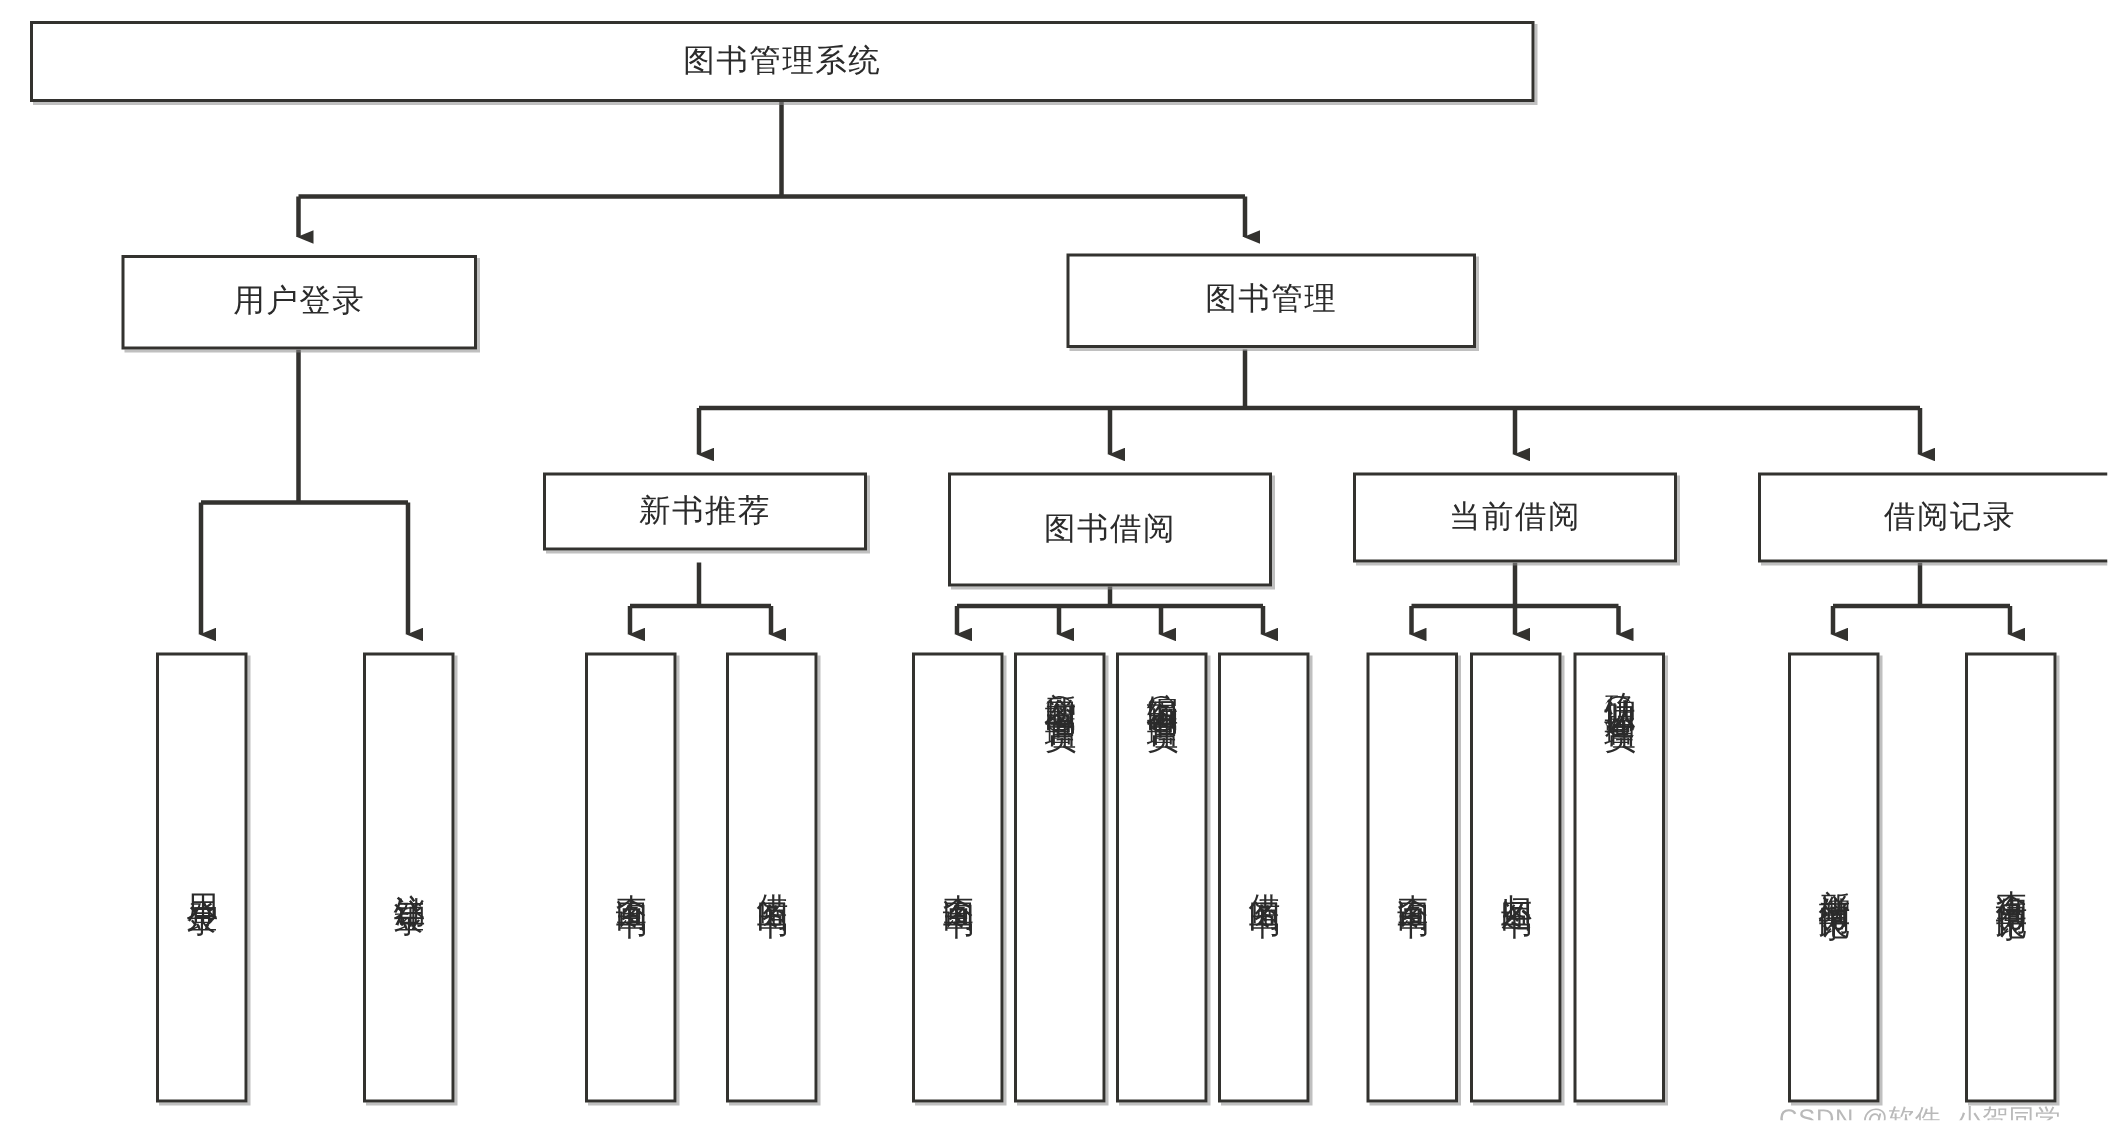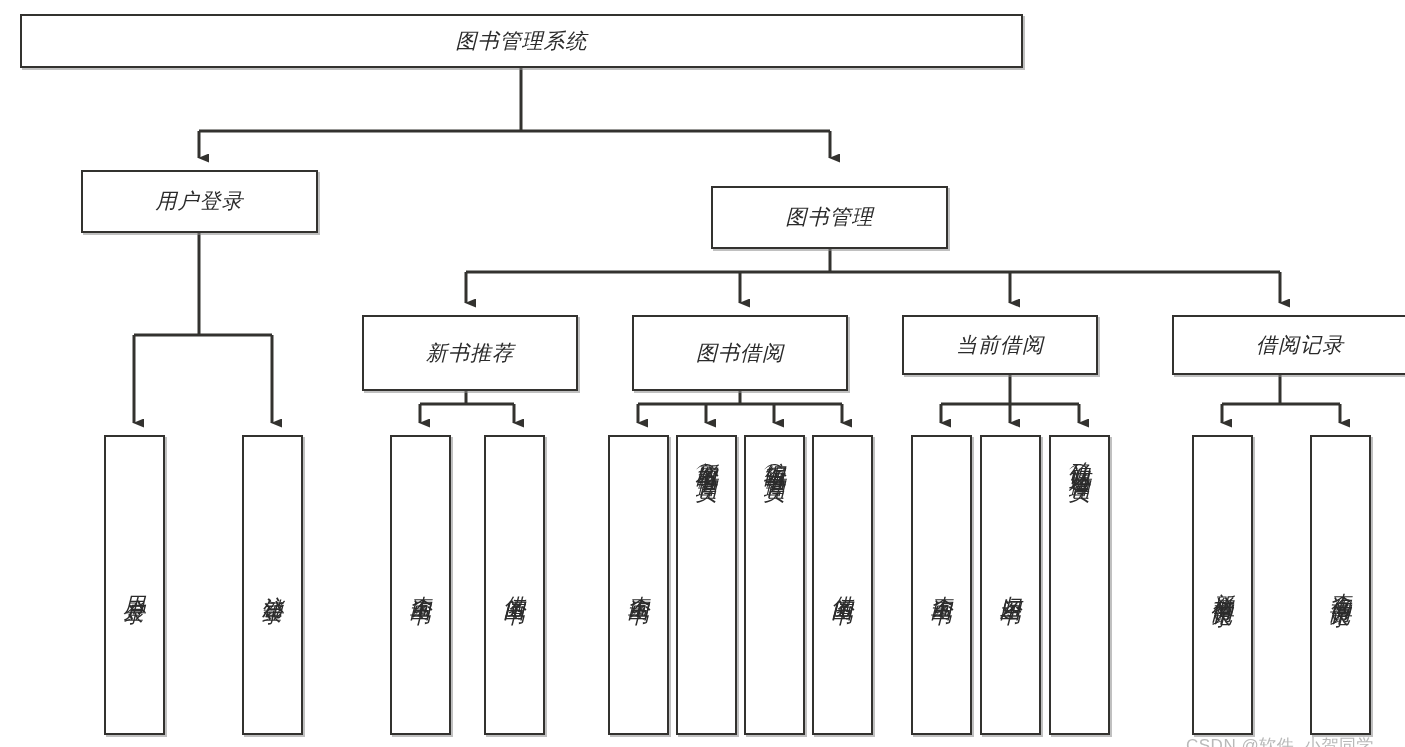--- a/index.html
+++ b/index.html
@@ -35,21 +35,20 @@
     align-items: center;
     justify-content: center;
     color: #2b2b2b;
   }
   .node .label {
     font-size: 21px;
     line-height: 1.18;
     letter-spacing: 1px;
     white-space: nowrap;
     text-align: left;
-    font-style: italic;
   }
   .node.leaf {
     align-items: flex-start;
     justify-content: center;
     padding-top: 8px;
   }
   .node.leaf .label {
     writing-mode: vertical-rl;
     text-orientation: upright;
     font-size: 21px;
@@ -128,31 +127,31 @@
     </g>
   </svg>
 
   <div class="node" style="left:20px; top:14px; width:1003px; height:54px;">
     <span class="label">图书管理系统</span>
   </div>
 
   <div class="node" style="left:81px; top:170px; width:237px; height:63px;">
     <span class="label">用户登录</span>
   </div>
-  <div class="node" style="left:711px; top:186px; width:237px; height:63px;">
+  <div class="node" style="left:711px; top:169px; width:273px; height:63px;">
     <span class="label">图书管理</span>
   </div>
 
-  <div class="node" style="left:362px; top:315px; width:216px; height:76px;">
+  <div class="node" style="left:362px; top:315px; width:216px; height:52px;">
     <span class="label">新书推荐</span>
   </div>
   <div class="node" style="left:632px; top:315px; width:216px; height:76px;">
     <span class="label">图书借阅</span>
   </div>
-  <div class="node" style="left:902px; top:315px; width:196px; height:60px;">
+  <div class="node" style="left:902px; top:315px; width:216px; height:60px;">
     <span class="label">当前借阅</span>
   </div>
   <div class="node" style="left:1172px; top:315px; width:256px; height:60px;">
     <span class="label">借阅记录</span>
   </div>
 
   <div class="node leaf centered" style="left:104px; top:435px; width:61px; height:300px;">
     <span class="label">用户登录</span>
   </div>
   <div class="node leaf centered" style="left:242px; top:435px; width:61px; height:300px;">

